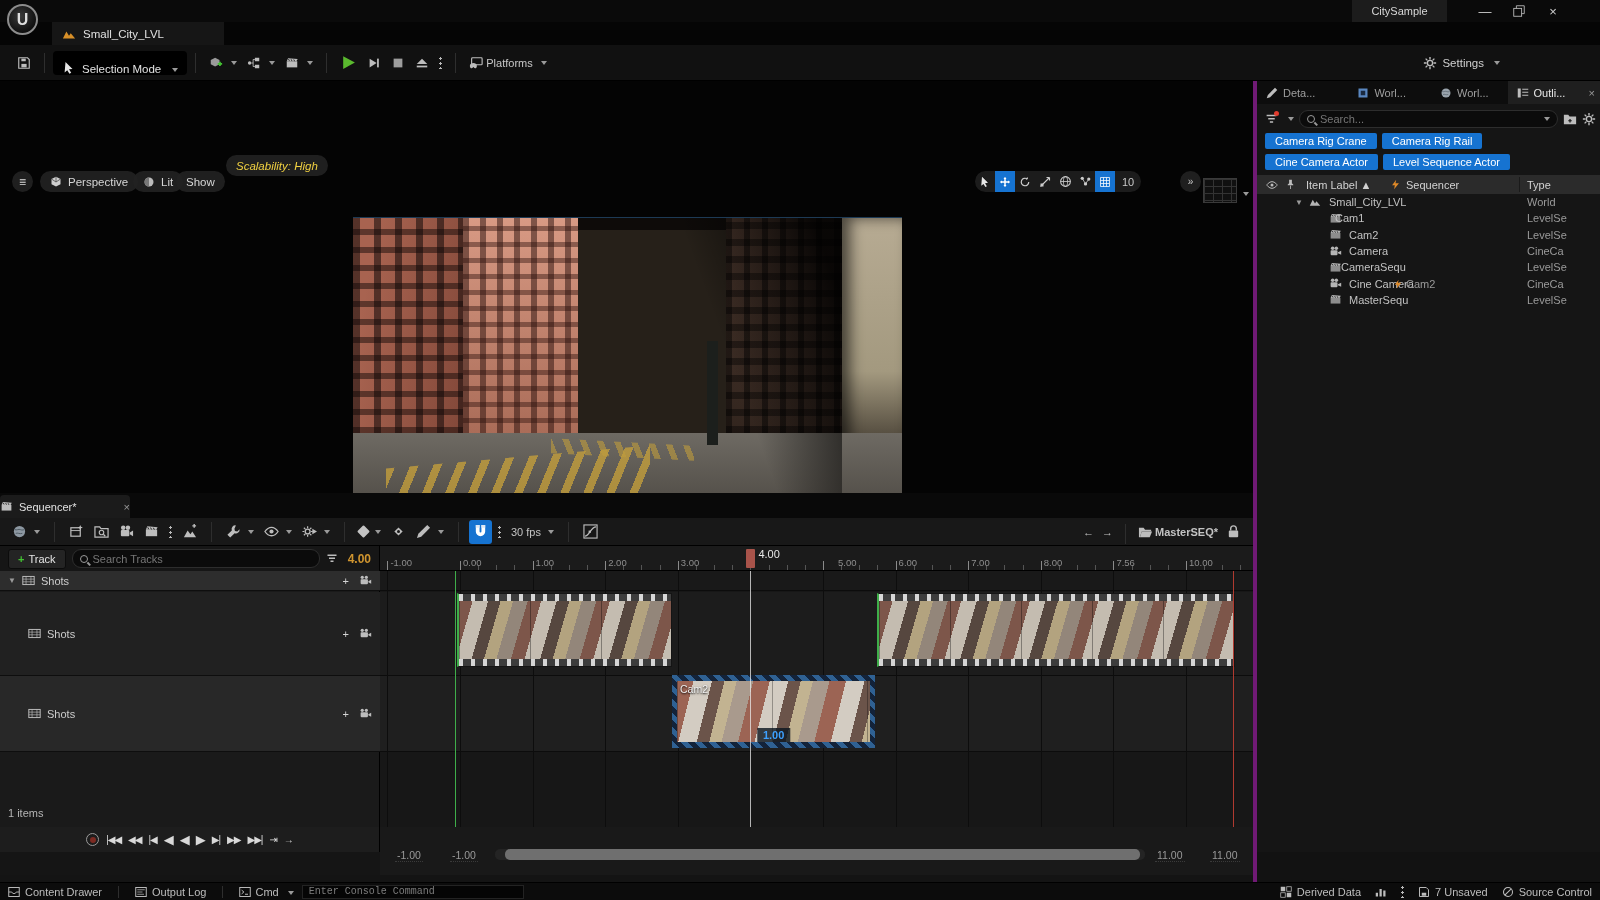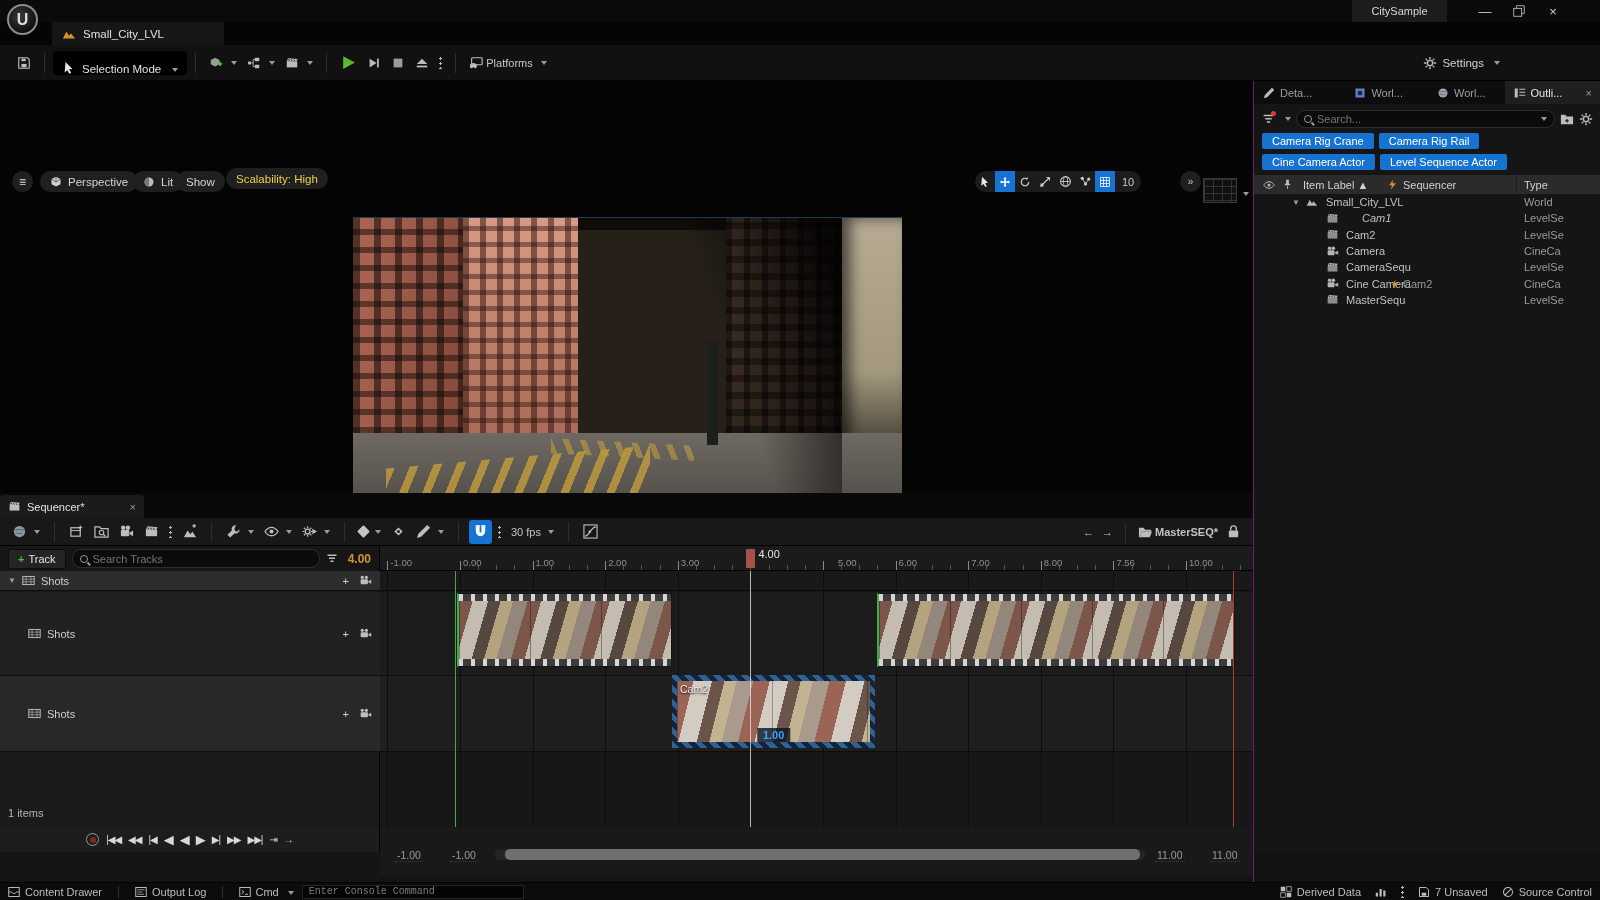--- a/index.html
+++ b/index.html
@@ -48,21 +48,21 @@
   .xf-btn { width:20px; height:21px; display:flex; align-items:center; justify-content:center; color:#c9c9c9; }
   .xf-on { background:#1673d1; color:#fff; }
   #grid-widget { position:absolute; left:1203px; top:97px; width:34px; height:25px; background:#101010; border:1px solid #3a3a3a;
     background-image:linear-gradient(#333 1px, transparent 1px), linear-gradient(90deg,#333 1px, transparent 1px);
     background-size:9px 7px; }
 
   
   #preview { position:absolute; left:353px; top:136px; width:549px; height:308px; background:#0e0b09; overflow:hidden; border-top:1px solid #1d3a55; }
 
   
-  #rightpanel { position:absolute; left:1253px; top:81px; width:347px; height:801px; background:#151515; border-left:1px solid #701a75; }
+  #rightpanel { position:absolute; left:1253px; top:81px; width:347px; height:801px; background:#151515; border-left:4px solid #701a75; }
   #rp-tabs { position:absolute; left:0; top:0; width:347px; height:23px; background:#0d0d0d; display:flex; }
   .rp-tab { height:23px; display:flex; align-items:center; gap:5px; padding:0 9px; color:#9f9f9f; font-size:11px; }
   .rp-tab.active { background:#1f1f1f; color:#e8e8e8; }
   #rp-search-row { position:absolute; left:0; top:26px; width:347px; height:24px; display:flex; align-items:center; padding:0 8px; gap:5px; }
   .search-pill { flex:1; height:18px; background:#0b0b0b; border:1px solid #2d2d2d; border-radius:9px;
     display:flex; align-items:center; padding:0 7px; gap:5px; color:#767676; }
   .mag { width:8px; height:8px; border:1.4px solid #9a9a9a; border-radius:50%; position:relative; flex:none; }
   .mag::after { content:""; position:absolute; width:4px; height:1.5px; background:#9a9a9a; transform:rotate(45deg); left:6px; top:7px; }
   #chips { position:absolute; left:8px; top:52px; width:335px; display:flex; flex-wrap:wrap; gap:5px; }
   .chip { background:#1673d1; color:#fff; font-size:11px; padding:2px 10px; border-radius:2px; }
@@ -71,22 +71,22 @@
   .ol-row { height:16.3px; display:flex; align-items:center; color:#c2c2c2; }
   .ol-type { position:absolute; left:270px; color:#9a9a9a; }
   .ol-seq { position:absolute; left:149px; display:flex; align-items:center; gap:3px; color:#9a9a9a; }
   #rp-footer { position:absolute; left:0; top:745px; width:347px; height:26px; background:#1e1e1e; border-top:1px solid #000;
     display:flex; align-items:center; padding-left:10px; color:#bdbdbd; }
   #rp-below { position:absolute; left:0; top:771px; width:347px; height:30px; background:#121212; }
 
   
   #sequencer { position:absolute; left:0; top:493px; width:1253px; height:389px; background:#141414; }
   #seq-tabstrip { position:absolute; left:0; top:0; width:1253px; height:25px; background:#090909; }
-  #seq-tab { position:absolute; left:0; top:2px; width:144px; height:23px; background:#1b1b1b; border-radius:4px 4px 0 0;
-    display:flex; align-items:center; gap:6px; padding:0 8px; color:#e2e2e2; }
+  #seq-tab { position:absolute; left:0; top:2px; width:130px; height:23px; background:#1b1b1b; border-radius:4px 4px 0 0;
+    display:flex; align-items:center; gap:6px; padding:0 0; color:#e2e2e2; }
   #seq-toolbar { position:absolute; left:0; top:25px; width:1253px; height:28px; background:#181818; border-bottom:1px solid #000;
     display:flex; align-items:center; padding:0 8px; gap:2px; }
   .stb { display:flex; align-items:center; height:24px; padding:0 4px; gap:2px; color:#c3c3c3; }
   .stb svg { width:15px; height:15px; }
   .stb.on { background:#1673d1; border-radius:3px; color:#fff; }
   .dots3 { display:inline-block; width:3px; height:13px;
     background:radial-gradient(circle, #b9b9b9 1.2px, transparent 1.4px) 0 0/3px 5px; }
   .diamond { width:9px; height:9px; background:#c3c3c3; transform:rotate(45deg); border-radius:1px; }
 
   #seq-header-left { position:absolute; left:0; top:53px; width:380px; height:25px; background:#161616; border-right:1px solid #000;
@@ -298,21 +298,21 @@
         <svg viewBox="0 0 16 16" style="width:12px;height:12px;">
           <circle cx="8" cy="8" r="6" fill="#bbb"></circle>
           <path d="M8 2a6 6 0 0 0 0 12z" fill="#777"></path>
         </svg>
       </span>
     <span>Lit</span>
   </div>
   <div class="vp-pill abs" style="left:176px; top:90px;">
     <span>Show</span>
   </div>
-  <div class="vp-pill abs" style="left:226px; top:87px; color:#f0d041;">
+  <div class="vp-pill abs" style="left:226px; top:74px; color:#f0d041;font-style:italic;">
     <span>Scalability: High</span>
   </div>
 
   <div id="xform-group">
     <div class="xf-btn">
         <svg viewBox="0 0 16 16" style="width:12px;height:12px;">
           <path d="M4 1l8 8-4 .5 2.5 4-2 1-2.5-4L3 13z" fill="#e6e6e6"></path>
         </svg>
       </div>
     <div class="xf-btn xf-on">
@@ -506,21 +506,21 @@
         <span class="ol-type">World</span>
       </div>
       <div class="ol-row">
         <span class="icon" style="position:absolute; left:72px;">
           <svg viewBox="0 0 16 16" style="width:13px;height:13px;">
             <path d="M2 6l1.5-3.5 11 1L13 6z" fill="#b5b5b5"></path>
             <rect x="2" y="6" width="12" height="7" fill="#8d8d8d"></rect>
             <path d="M4 3.5l1 2M7 3.8l1 2M10 4l1 2" stroke="#1a1a1a"></path>
           </svg>
         </span>
-        <span style="position:absolute; left:108px; white-space:nowrap; overflow:hidden; max-width:168px;font-style:italic;">Cam1</span>
+        <span style="position:absolute; left:78px; white-space:nowrap; overflow:hidden; max-width:168px;">Cam1</span>
         <span class="ol-type">LevelSe</span>
       </div>
       <div class="ol-row">
         <span class="icon" style="position:absolute; left:72px;">
           <svg viewBox="0 0 16 16" style="width:13px;height:13px;">
             <path d="M2 6l1.5-3.5 11 1L13 6z" fill="#b5b5b5"></path>
             <rect x="2" y="6" width="12" height="7" fill="#8d8d8d"></rect>
             <path d="M4 3.5l1 2M7 3.8l1 2M10 4l1 2" stroke="#1a1a1a"></path>
           </svg>
         </span>
@@ -540,21 +540,21 @@
         <span class="ol-type">CineCa</span>
       </div>
       <div class="ol-row">
         <span class="icon" style="position:absolute; left:72px;">
           <svg viewBox="0 0 16 16" style="width:13px;height:13px;">
             <path d="M2 6l1.5-3.5 11 1L13 6z" fill="#b5b5b5"></path>
             <rect x="2" y="6" width="12" height="7" fill="#8d8d8d"></rect>
             <path d="M4 3.5l1 2M7 3.8l1 2M10 4l1 2" stroke="#1a1a1a"></path>
           </svg>
         </span>
-        <span style="position:absolute; left:92px; white-space:nowrap; overflow:hidden; max-width:168px;">CameraSequ</span>
+        <span style="position:absolute; left:84px; white-space:nowrap; overflow:hidden; max-width:168px;">CameraSequ</span>
         <span class="ol-type">LevelSe</span>
       </div>
       <div class="ol-row">
         <span class="icon" style="position:absolute; left:72px;">
           <svg viewBox="0 0 16 16" style="width:13px;height:13px;">
             <circle cx="4.5" cy="4" r="2.2" fill="#b5b5b5"></circle>
             <circle cx="9" cy="4" r="2.2" fill="#b5b5b5"></circle>
             <rect x="2" y="6.5" width="8.5" height="6" rx="1" fill="#b5b5b5"></rect>
             <path d="M11 9l4-2v5l-4-2z" fill="#b5b5b5"></path>
           </svg>

